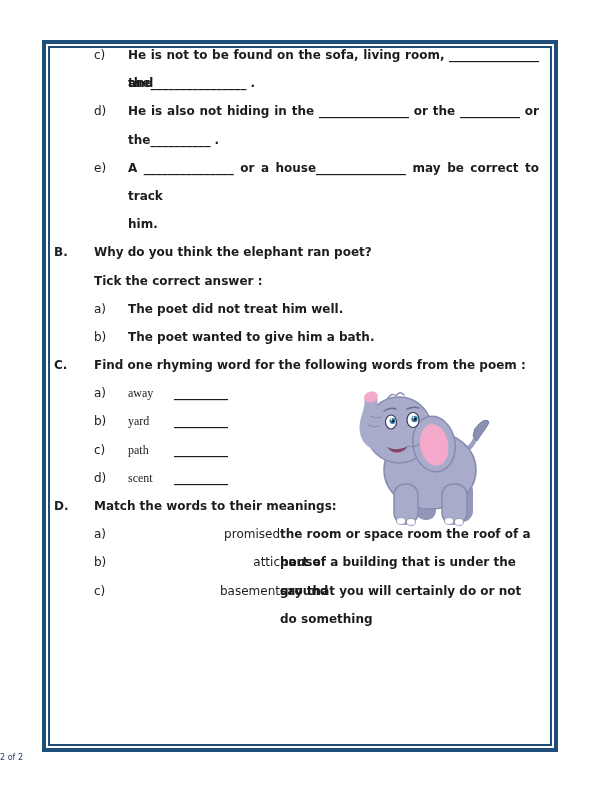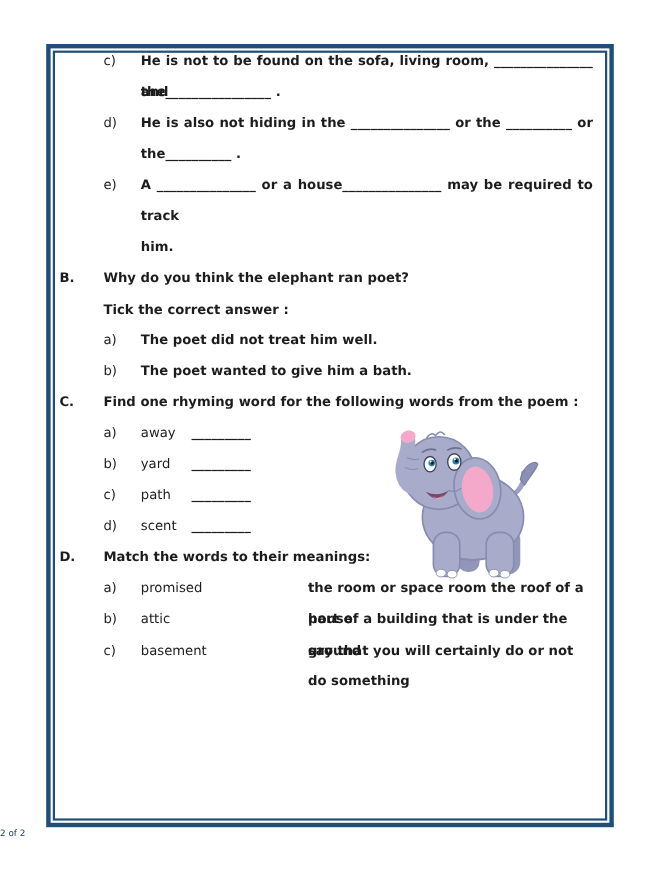--- a/index.html
+++ b/index.html
@@ -16,22 +16,22 @@
     width:100%; height:100%; border:2px solid #1f4e79; box-sizing:border-box;
     position:relative;
   }
   .content { position:absolute; left:4px; right:11px; top:-7px; }
   .row { display:flex; height:28.2px; line-height:28.2px; overflow:visible; }
   .c1 { flex:0 0 40px; }
   .c2 { flex:0 0 34px; }
   .txt { flex:1 1 auto; min-width:0;font-weight:bold; }
   .justify { text-align:justify; text-align-last:justify; }
   .bold { font-weight:bold; }
-  .cword { flex:0 0 46px; }
-  .dword { flex:0 0 152px; }
+  .cword { flex:0 0 46px;font-family:Liberation Serif, serif; }
+  .dword { flex:0 0 152px;text-align:right; }
   .elephant {
     position:absolute; left:346px; top:384px; width:152px; height:144px;
   }
   .footer {
     position:absolute; left:0; top:753px; width:540px; 
     font-size:8px; color:#17365d; line-height:10px;
   }
 </style>
 </head>
 <body>
@@ -59,21 +59,21 @@
         </div>
         <div class="row">
           <span class="c1"></span>
           <span class="c2"></span>
           <span class="txt">the__________ .</span>
         </div>
 
         <div class="row">
           <span class="c1"></span>
           <span class="c2">e)</span>
-          <span class="txt justify">A _______________ or a house_______________ may be required to</span>
+          <span class="txt justify">A _______________ or a house_______________ may be correct to</span>
         </div>
         <div class="row">
           <span class="c1"></span>
           <span class="c2"></span>
           <span class="txt">track</span>
         </div>
         <div class="row">
           <span class="c1"></span>
           <span class="c2"></span>
           <span class="txt">him.</span>

